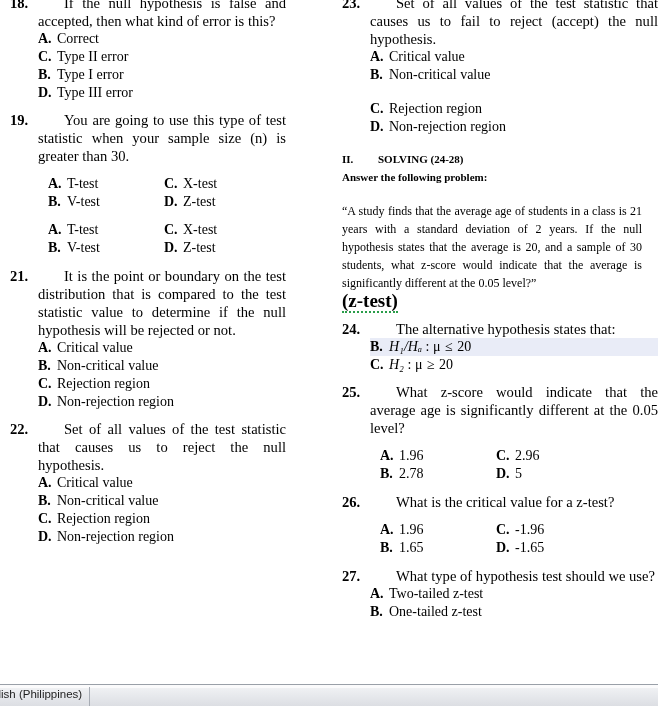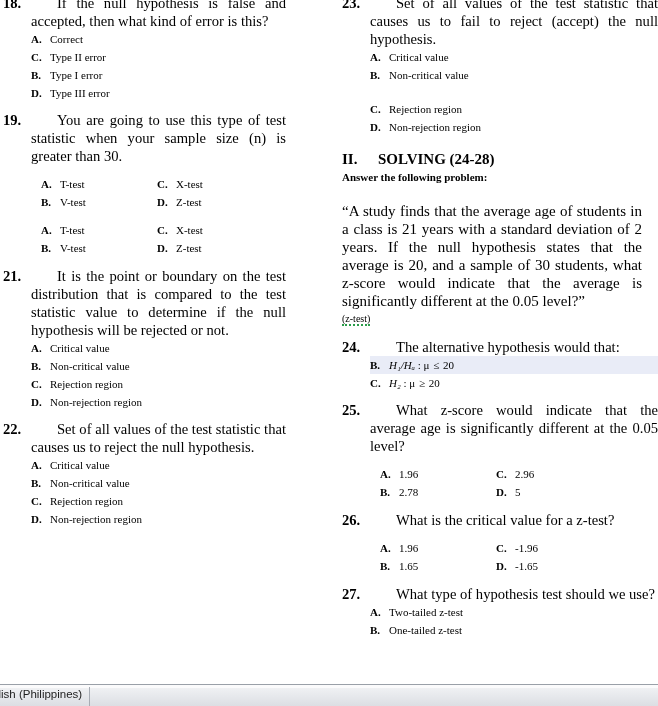--- a/index.html
+++ b/index.html
@@ -29,21 +29,21 @@
     position: absolute;
     left: 0; top: 0;
     width: 658px;
     display: flex;
     flex-direction: row;
     align-items: flex-start;
   }
   .col {
     box-sizing: border-box;
   }
-  .col-left  { width: 330px; padding-left: 3px;  padding-right: 44px; }
+  .col-left  { width: 330px; padding-left: 10px;  padding-right: 44px; }
   .col-right { width: 328px; padding-left: 12px; padding-right: 0; }
 
   
   .col-left  > .q:first-child,
   .col-right > .q:first-child { margin-top: -6px; }
 
   
   .q {
     margin: 0 0 9px 0;
   }
@@ -64,21 +64,21 @@
   }
   .q-gap { display: inline-block; width: 26px; }
 
   
   .opts {
     margin: 0;
     padding: 0 0 0 28px;
     list-style: none;
   }
   .opt {
-    font-size: 11px;
+    font-size: 14px;
     line-height: 18px;
     white-space: nowrap;
   }
   .opt-lbl {
     font-weight: bold;
     display: inline-block;
     width: 19px;
   }
   .opt-txt { font-weight: normal; }
 
@@ -93,43 +93,44 @@
   .opts-2col .opt { line-height: 18px; }
 
   
   .opt-spacer { height: 16px; line-height: 16px; font-size: 14.6px; }
 
   
   .section {
     margin: 14px 0 0 0;
   }
   .section-head {
-    font-size: 15px;
+    font-size: 11px;
     line-height: 18px;
     font-weight: bold;
     margin: 0;
   }
   .section-roman { display: inline-block; width: 36px; }
   .section-sub {
     font-size: 11px;
     line-height: 18px;
     font-weight: bold;
     margin: 0;
   }
   .passage {
-    font-size: 15px;
+    font-size: 12px;
     line-height: 18px;
     text-align: justify;
     text-justify: inter-word;
     margin: 16px 16px 0 0;
   }
   .passage-tag {
-    font-size: 10px;
+    font-size: 19px;
     line-height: 18px;
     margin: 0 0 10px 0;
+    font-weight: bold;
   }
   .spellcheck {
     border-bottom: 2px dotted #2a9d4a;
     padding-bottom: 0px;
   }
 
   
   .math { font-style: italic; font-family: "Liberation Serif", serif; }
   .mu { font-style: normal; }
   .rel { font-style: normal; padding: 0 1px; }
@@ -240,21 +241,21 @@
             <div class="opt"><span class="opt-lbl">D.</span><span class="opt-txt">Non-rejection region</span></div>
           </div>
         </div>
         <div class="section">
           <p class="section-head"><span class="section-roman">II.</span><span>SOLVING (24-28)</span></p>
           <p class="section-sub">Answer the following problem:</p>
           <p class="passage">“A study finds that the average age of students in a class is 21 years with a standard deviation of 2 years. If the null hypothesis states that the average is 20, and a sample of 30 students, what z-score would indicate that the average is significantly different at the 0.05 level?”</p>
           <p class="passage-tag"><span class="spellcheck">(z-test)</span></p>
         </div>
         <div class="q">
-          <p class="q-body"><span class="q-num">24.</span><span class="q-gap"></span><span>The alternative hypothesis would that:</span></p>
+          <p class="q-body"><span class="q-num">24.</span><span class="q-gap"></span><span>The alternative hypothesis states that:</span></p>
           <div class="opts">
             <div class="opt hl"><span class="opt-lbl">B.</span><span class="math">H₁/Hₐ</span><span> : </span><span class="mu">μ</span><span class="rel"> ≤ </span><span>20</span></div>
             <div class="opt"><span class="opt-lbl">C.</span><span class="math">H₂</span><span> : </span><span class="mu">μ</span><span class="rel"> ≥ </span><span>20</span></div>
           </div>
         </div>
         <div class="q">
           <p class="q-body"><span class="q-num">25.</span><span class="q-gap"></span><span>What z-score would indicate that the average age is significantly different at the 0.05 level?</span></p>
           <div class="opts-2col">
             <div class="opt"><span class="opt-lbl">A.</span><span class="opt-txt">1.96</span></div>
             <div class="opt"><span class="opt-lbl">C.</span><span class="opt-txt">2.96</span></div>

